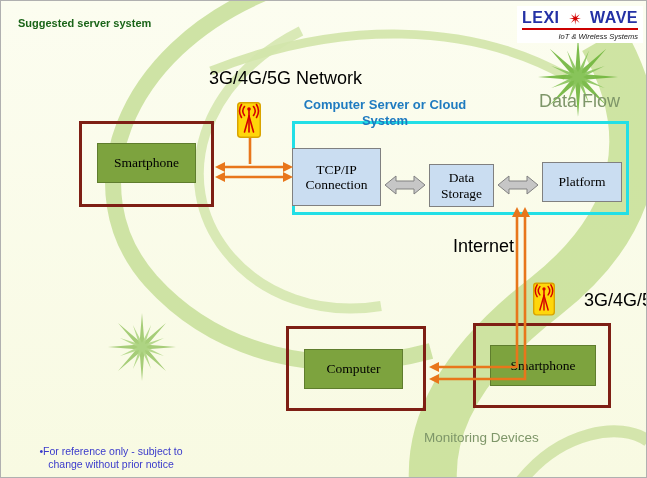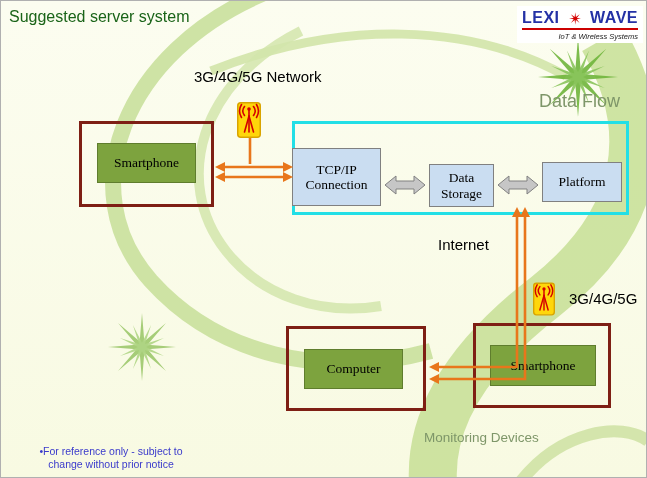--- a/index.html
+++ b/index.html
@@ -5,27 +5,27 @@
   html,body{margin:0;padding:0;background:#ddd;}
   .slide{
     position:relative;width:647px;height:478px;overflow:hidden;
     background:linear-gradient(180deg,#FCFDF0 0%,#F8FAE2 100%);
     border:1px solid #b0b0b0;box-sizing:border-box;
     font-family:"Liberation Sans",sans-serif;
   }
   .abs{position:absolute;}
   svg.bg{position:absolute;left:0;top:0;z-index:1;}
   svg.arrows{position:absolute;left:0;top:0;z-index:30;pointer-events:none;}
-  .slide-title{z-index:12;left:8px;top:7px;margin:0;font-size:16px;font-weight:normal;color:#1A6418;}
+  .slide-title{z-index:12;left:8px;top:7px;margin:9px;font-size:11px;font-weight:bold;color:#1A6418;}
   .logo{z-index:12;left:516px;top:5px;width:126px;background:#fff;padding:3px 5px 2px 5px;box-sizing:border-box;}
   .logo .brand{display:flex;align-items:center;justify-content:center;gap:9px;
     font-weight:bold;font-size:16px;letter-spacing:.5px;color:#2431A5;
     border-bottom:2px solid #CC0000;padding-bottom:1px;}
   .logo .tagline{font-size:7.5px;font-style:italic;color:#1a1a1a;text-align:right;margin-top:2px;}
-  .plain-label{z-index:12;font-size:15px;color:#000;}
+  .plain-label{z-index:12;font-size:18px;color:#000;margin-left:15px;}
   .muted-label{z-index:12;font-size:13.5px;color:#7E9669;}
   .server-title{z-index:12;left:298px;top:96px;width:172px;text-align:center;
     font-size:13px;font-weight:bold;color:#1F7BC0;line-height:1.2;}
   .cyanbox{z-index:9;left:291px;top:120px;width:337px;height:94px;border:3px solid #22DFE6;box-sizing:border-box;}
   .serverbox{z-index:11;background:#CADDF1;border:1px solid #808080;box-sizing:border-box;
     display:flex;align-items:center;justify-content:center;text-align:center;
     font-family:"Liberation Serif",serif;font-size:13.5px;line-height:1.12;color:#000;}
   .frame{z-index:10;border:3px solid #7E1F14;box-sizing:border-box;}
   .device{z-index:11;background:#7DA33E;border:1px solid #5F7D2D;box-sizing:border-box;
     display:flex;align-items:center;justify-content:center;
@@ -67,20 +67,21 @@
       <svg width="13" height="13" viewBox="0 0 12 12">
         <polygon points="12,6 7.5,6.6 10.2,10.2 6.6,7.5 6,12 5.4,7.5 1.8,10.2 4.5,6.6 0,6 4.5,5.4 1.8,1.8 5.4,4.5 6,0 6.6,4.5 10.2,1.8 7.5,5.4" fill="#D40000"></polygon>
       </svg>
       <span>WAVE</span>
     </div>
     <div class="tagline">IoT &amp; Wireless Systems</div>
   </div>
 
   <div class="abs plain-label" style="left:193px;top:67px;">3G/4G/5G Network</div>
   <div class="abs muted-label" style="left:538px;top:90px;font-size:18px;">Data Flow</div>
+  <div class="abs server-title">Computer Server or Cloud System</div>
   <div class="abs plain-label" style="left:437px;top:235px;">Internet</div>
   <div class="abs plain-label" style="left:568px;top:289px;">3G/4G/5G</div>
   <div class="abs muted-label" style="left:423px;top:429px;">Monitoring Devices</div>
 
   <svg class="abs antenna" style="left:236px;top:101px;" width="24" height="36" viewBox="0 0 24 36">
     <rect x="0.75" y="0.75" width="22.5" height="34.5" rx="3" fill="#FFD60A" stroke="#D9A400" stroke-width="1.5"></rect>
     <g stroke="#D40000" stroke-width="1.6" fill="none" stroke-linecap="round">
       <line x1="12" y1="8" x2="12" y2="30"></line>
       <line x1="12" y1="14" x2="7.5" y2="30"></line>
       <line x1="12" y1="14" x2="16.5" y2="30"></line>

